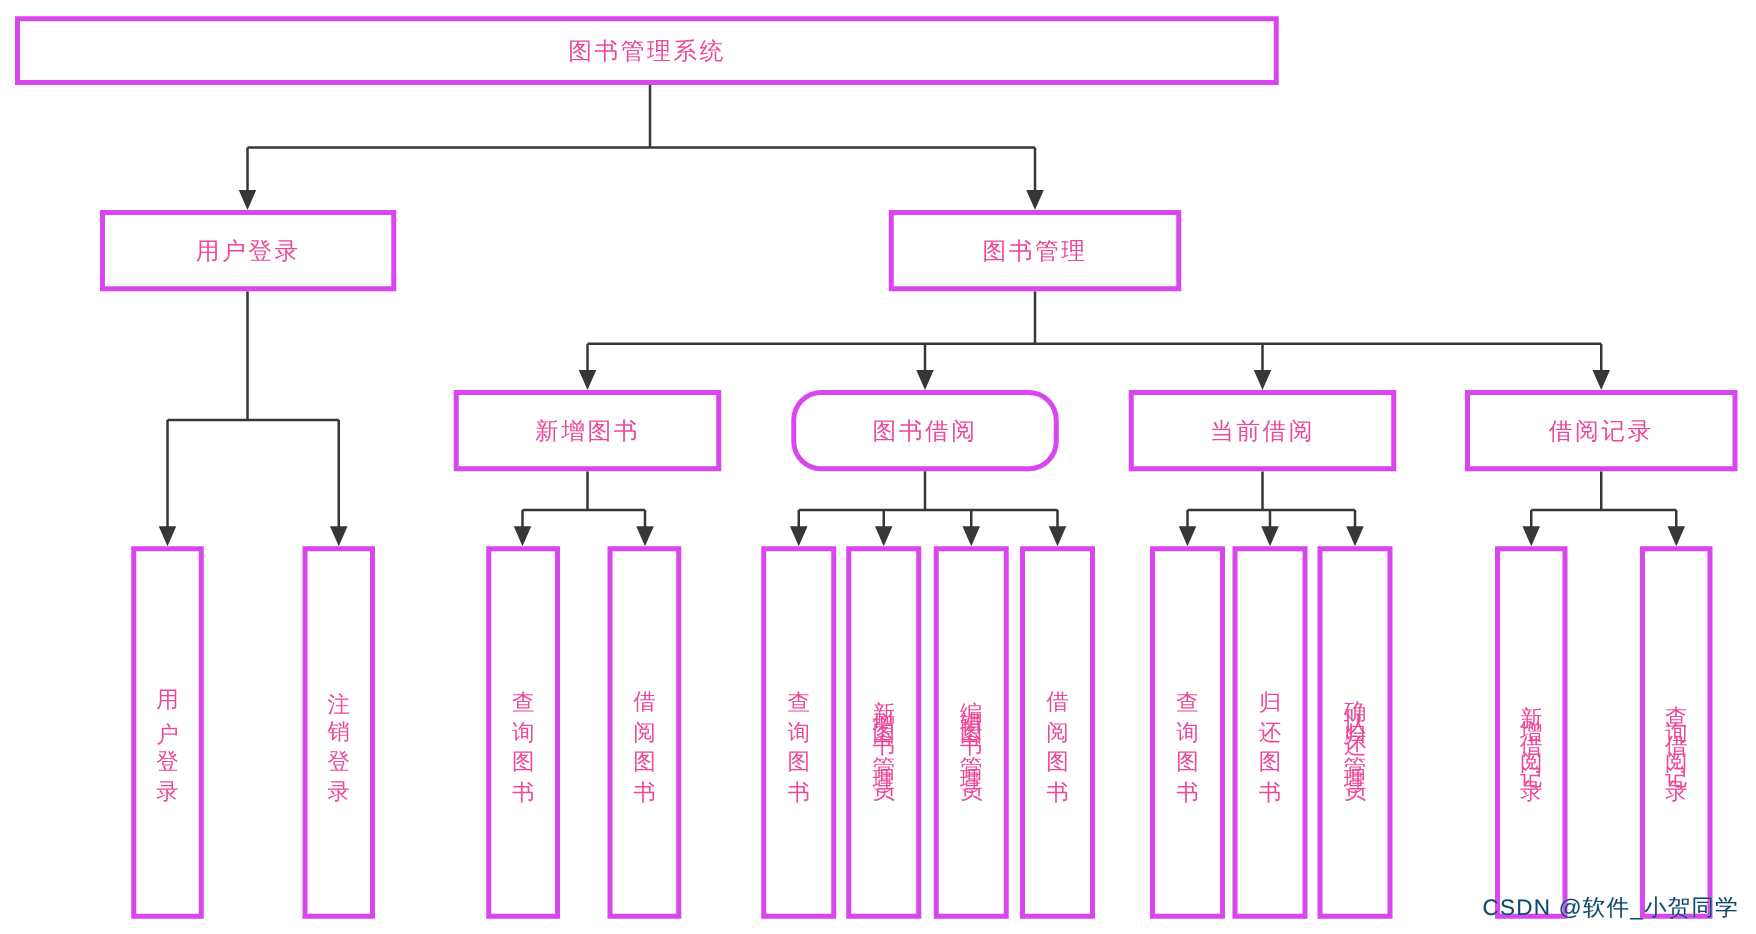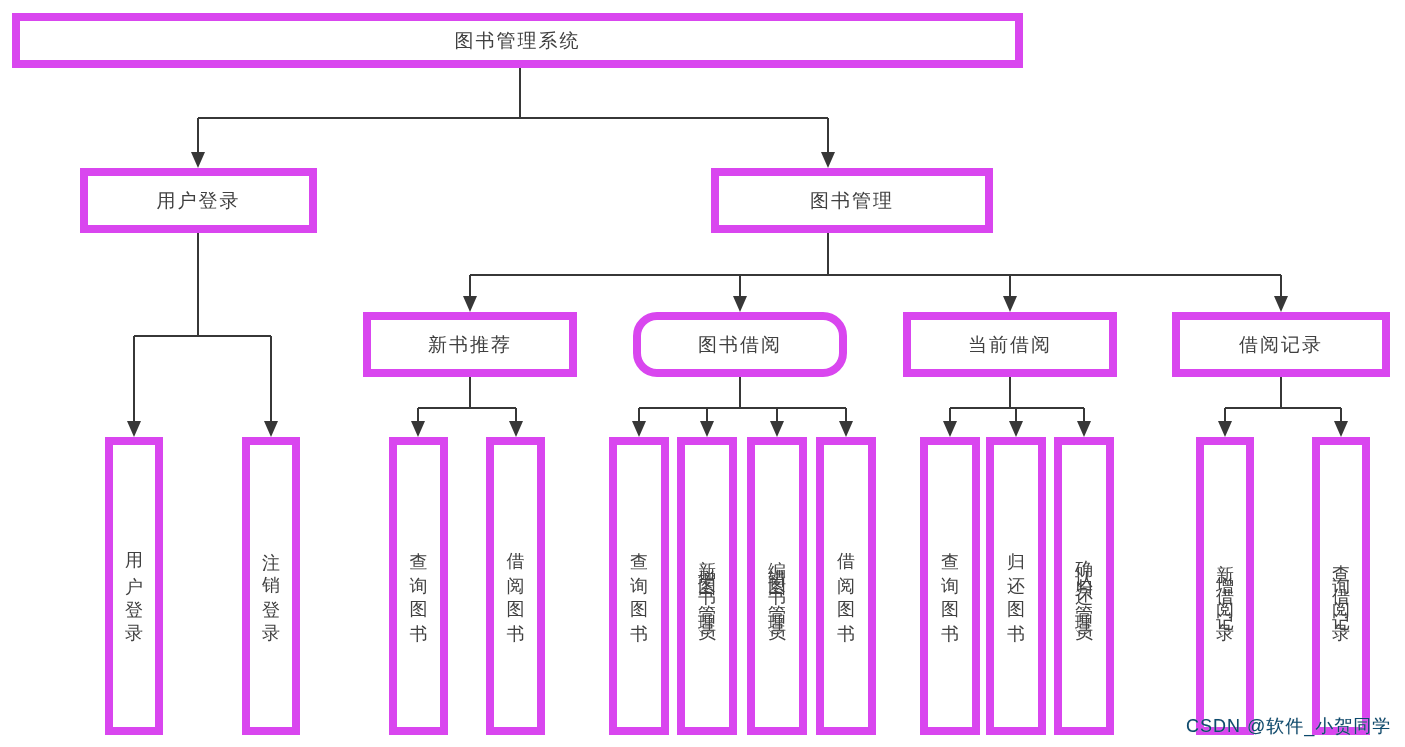--- a/index.html
+++ b/index.html
@@ -18,26 +18,26 @@
   .connectors {
     position: absolute;
     left: 0;
     top: 0;
     width: 1405px;
     height: 747px;
   }
   .node {
     position: absolute;
     box-sizing: border-box;
-    border: 8px solid #d946ef;
+    border: 4px solid #d946ef;
     background: #ffffff;
     display: flex;
     align-items: center;
     justify-content: center;
-    color: #404040;
+    color: #ec4899;
   }
   .hbox {
     font-size: 19px;
     letter-spacing: 2px;
     white-space: nowrap;
   }
   .vbox {
     font-size: 18px;
     writing-mode: vertical-rl;
     text-orientation: mixed;
@@ -125,23 +125,23 @@
       <polygon points="1009,421 1023,421 1016,437"></polygon>
       <polygon points="1077,421 1091,421 1084,437"></polygon>
       <polygon points="1218,421 1232,421 1225,437"></polygon>
       <polygon points="1334,421 1348,421 1341,437"></polygon>
     </g>
   </svg>
 
   <div class="node hbox" style="left:12px; top:13px; width:1011px; height:55px;">图书管理系统</div>
 
   <div class="node hbox" style="left:80px; top:168px; width:237px; height:65px;">用户登录</div>
-  <div class="node hbox" style="left:711px; top:168px; width:282px; height:65px;">图书管理</div>
+  <div class="node hbox" style="left:711px; top:168px; width:234px; height:65px;">图书管理</div>
 
-  <div class="node hbox" style="left:363px; top:312px; width:214px; height:65px;">新书推荐</div>
+  <div class="node hbox" style="left:363px; top:312px; width:214px; height:65px;">新增图书</div>
   <div class="node hbox" style="left:633px; top:312px; width:214px; height:65px;border-radius:24px;">图书借阅</div>
   <div class="node hbox" style="left:903px; top:312px; width:214px; height:65px;">当前借阅</div>
   <div class="node hbox" style="left:1172px; top:312px; width:218px; height:65px;">借阅记录</div>
 
   <div class="node vbox" style="left:105px; top:437px; width:58px; height:298px;">用户登录</div>
   <div class="node vbox" style="left:242px; top:437px; width:58px; height:298px;">注销登录</div>
 
   <div class="node vbox" style="left:389px; top:437px; width:59px; height:298px;">查询图书</div>
   <div class="node vbox" style="left:486px; top:437px; width:59px; height:298px;">借阅图书</div>
 

